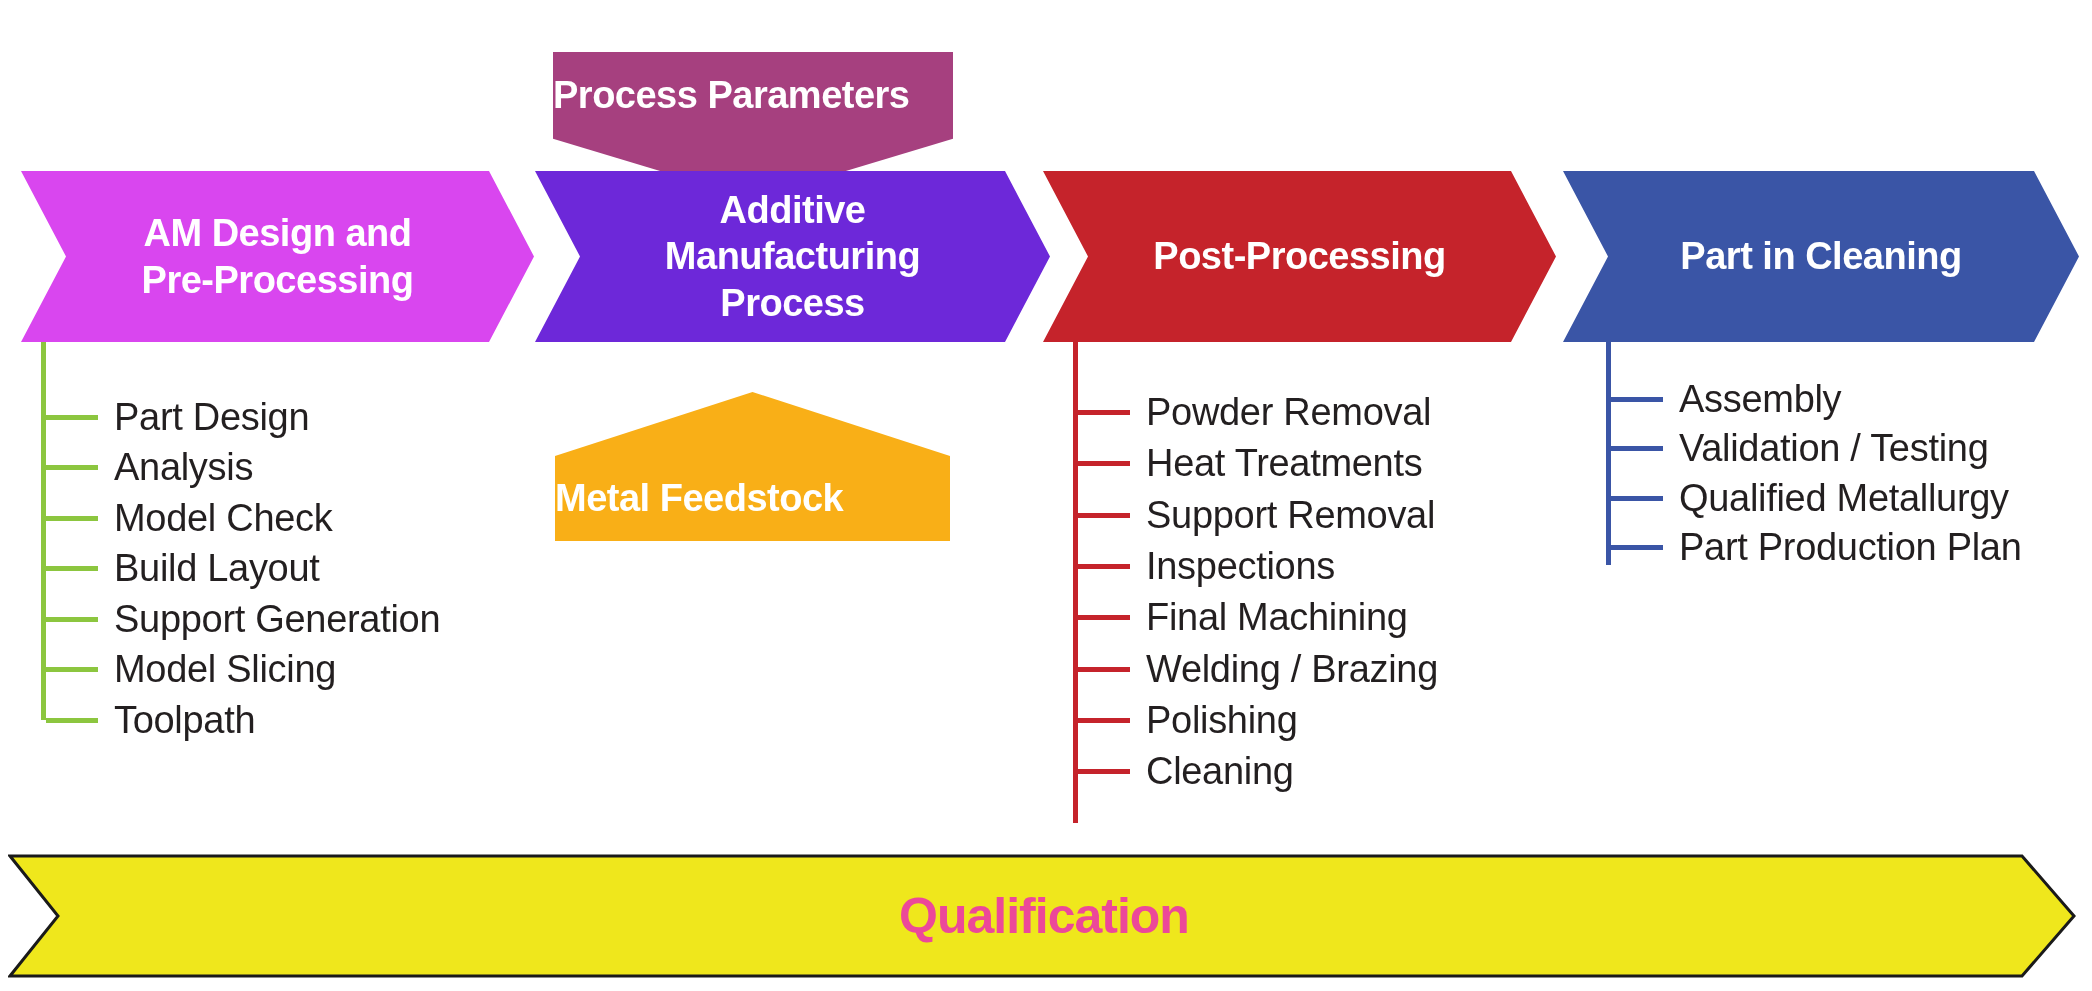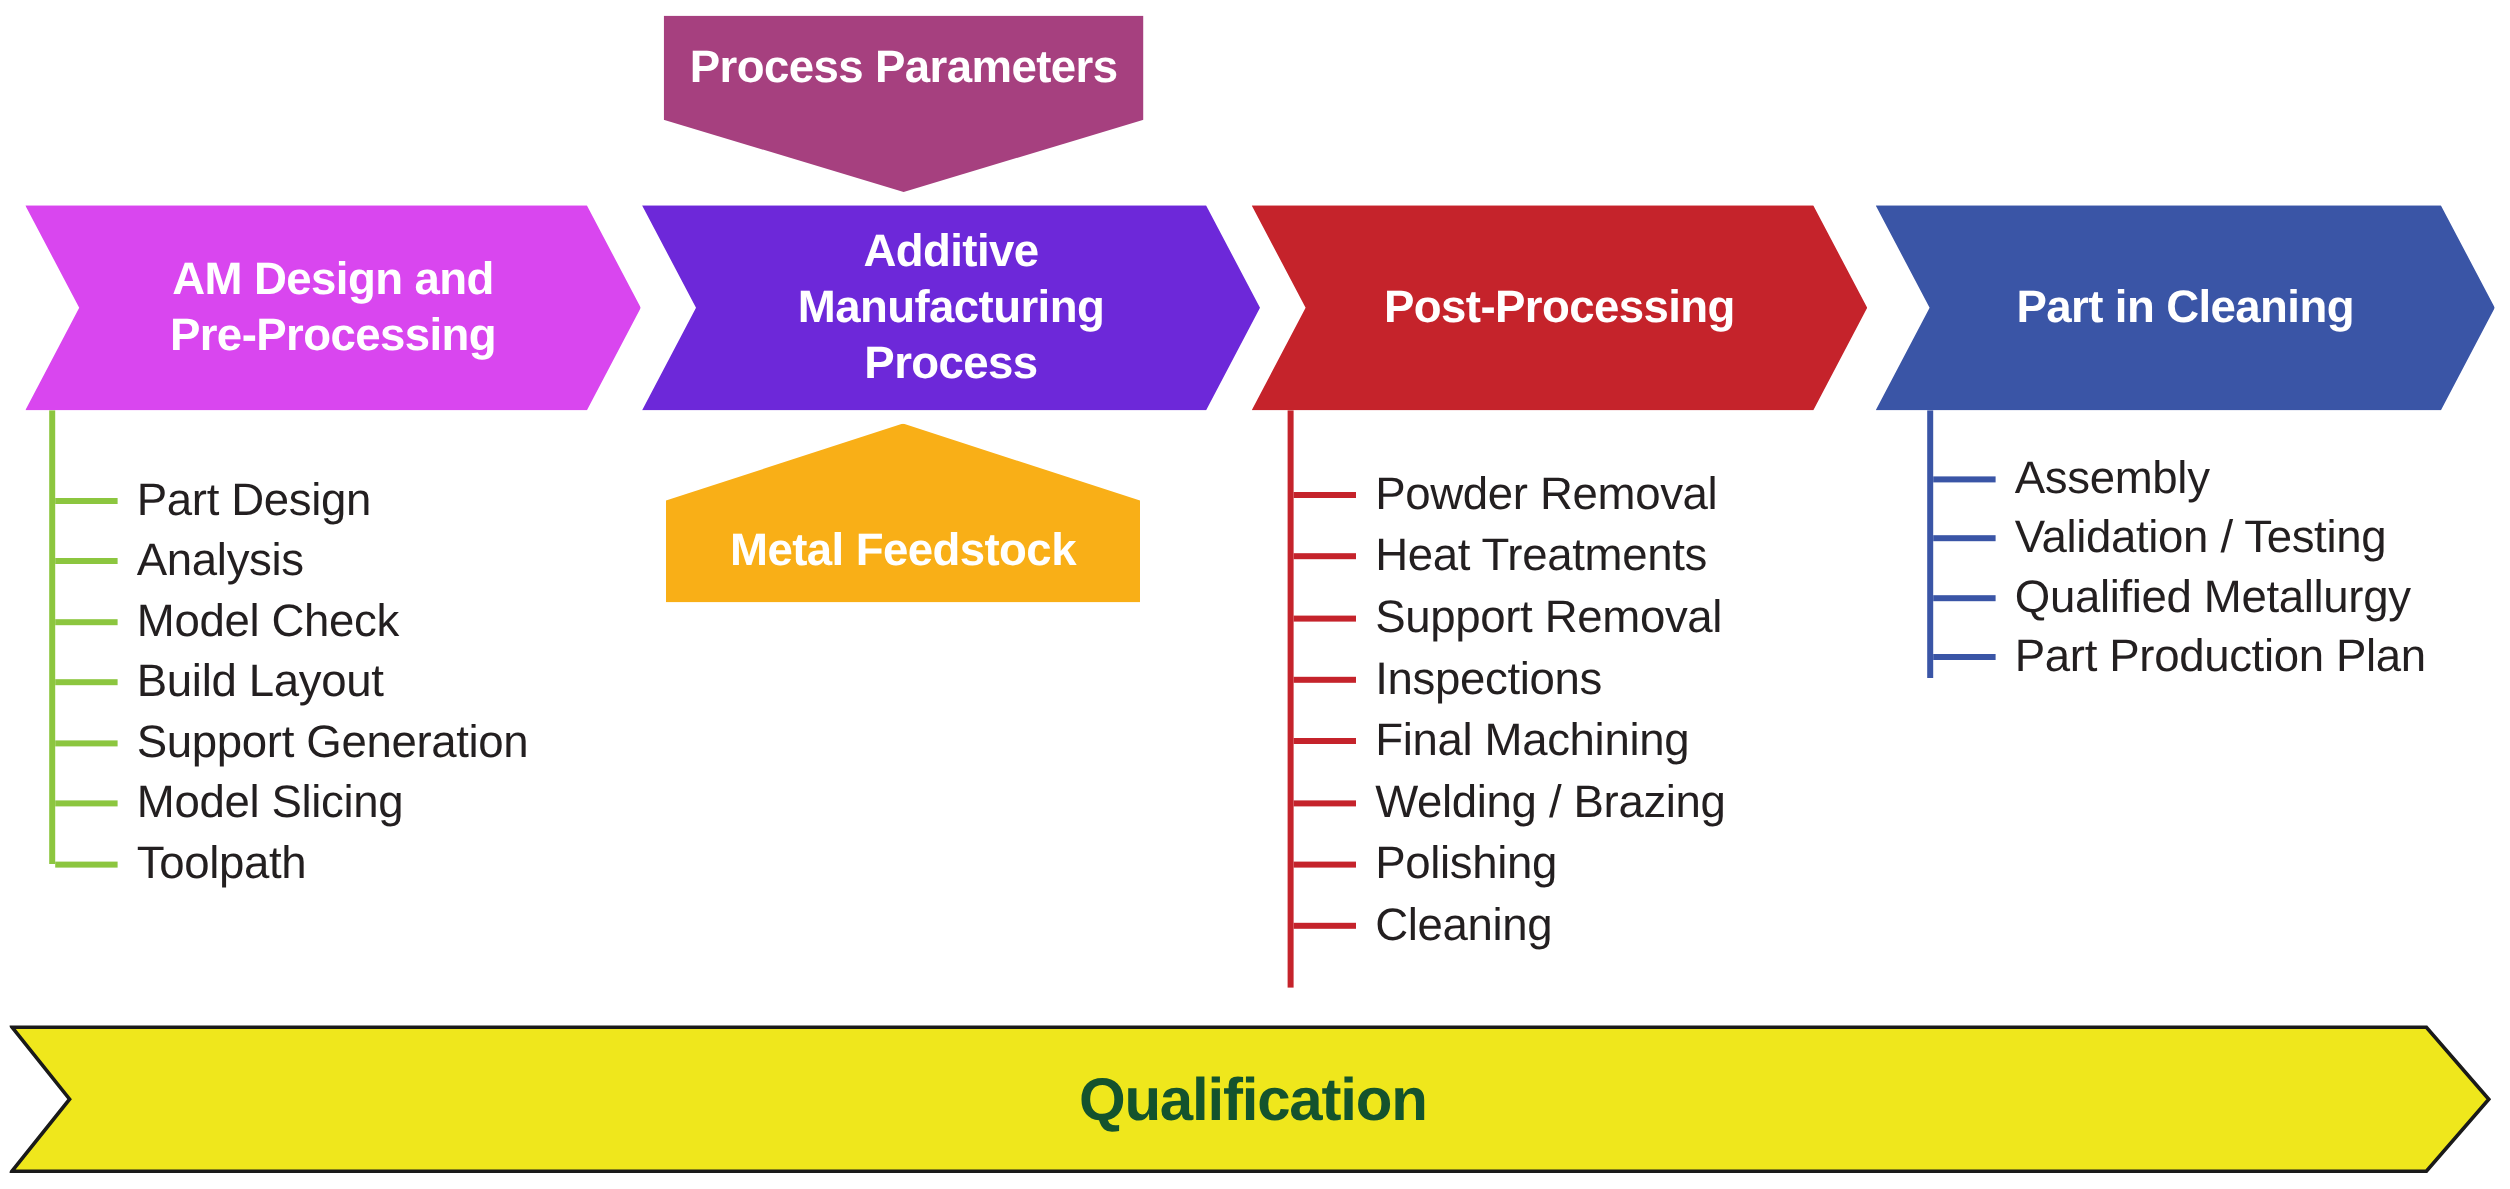--- a/index.html
+++ b/index.html
@@ -11,21 +11,21 @@
   .arrow{
     position:absolute;top:171px;height:171px;
     display:flex;align-items:center;justify-content:center;
     clip-path:polygon(0 0, calc(100% - 45px) 0, 100% 50%, calc(100% - 45px) 100%, 0 100%, 45px 50%);
   }
   .arrow-label{
     color:#ffffff;font-weight:bold;font-size:38px;line-height:1.22;
     text-align:center;white-space:pre-line;letter-spacing:-0.5px;
   }
   
-  .callout{position:absolute;display:flex;justify-content:center;}
+  .callout{position:absolute;display:flex;justify-content:flex-start;margin-top:39px;}
   .callout-down{clip-path:polygon(0 0, 100% 0, 100% 59%, 50% 100%, 0 59%);}
   .callout-down .callout-label{height:59%;}
   .callout-up{clip-path:polygon(50% 0, 100% 43%, 100% 100%, 0 100%, 0 43%);align-items:flex-end;}
   .callout-up .callout-label{height:57%;}
   .callout-label{
     display:flex;align-items:center;color:#ffffff;font-weight:bold;
     font-size:38px;letter-spacing:-0.5px;white-space:nowrap;
   }
   
   .substeps{
@@ -43,21 +43,21 @@
   .substeps-green li{height:50.5px;}
   .substeps-red{left:1073px;top:342px;height:481px;padding-top:45px;}
   .substeps-red li{height:51.3px;}
   .substeps-navy{left:1606px;top:342px;height:223px;padding-top:33px;}
   .substeps-navy li{height:49.3px;}
   
   .banner{position:absolute;left:8px;top:854px;width:2072px;height:124px;}
   .banner svg{position:absolute;left:0;top:0;width:100%;height:100%;display:block;}
   .banner-label{
     position:absolute;inset:0;display:flex;align-items:center;justify-content:center;
-    font-size:50px;font-weight:bold;color:#14532d;letter-spacing:-1px;
+    font-size:50px;font-weight:bold;color:#ec4899;letter-spacing:-1px;
   }
 </style>
 </head>
 <body>
 
 <div>
 
   <div class="callout callout-down" style="left: 553px; top: 13px; width: 400px; height: 147px; background-color: rgb(166, 64, 127);">
     <span class="callout-label">Process Parameters</span>
   </div>

